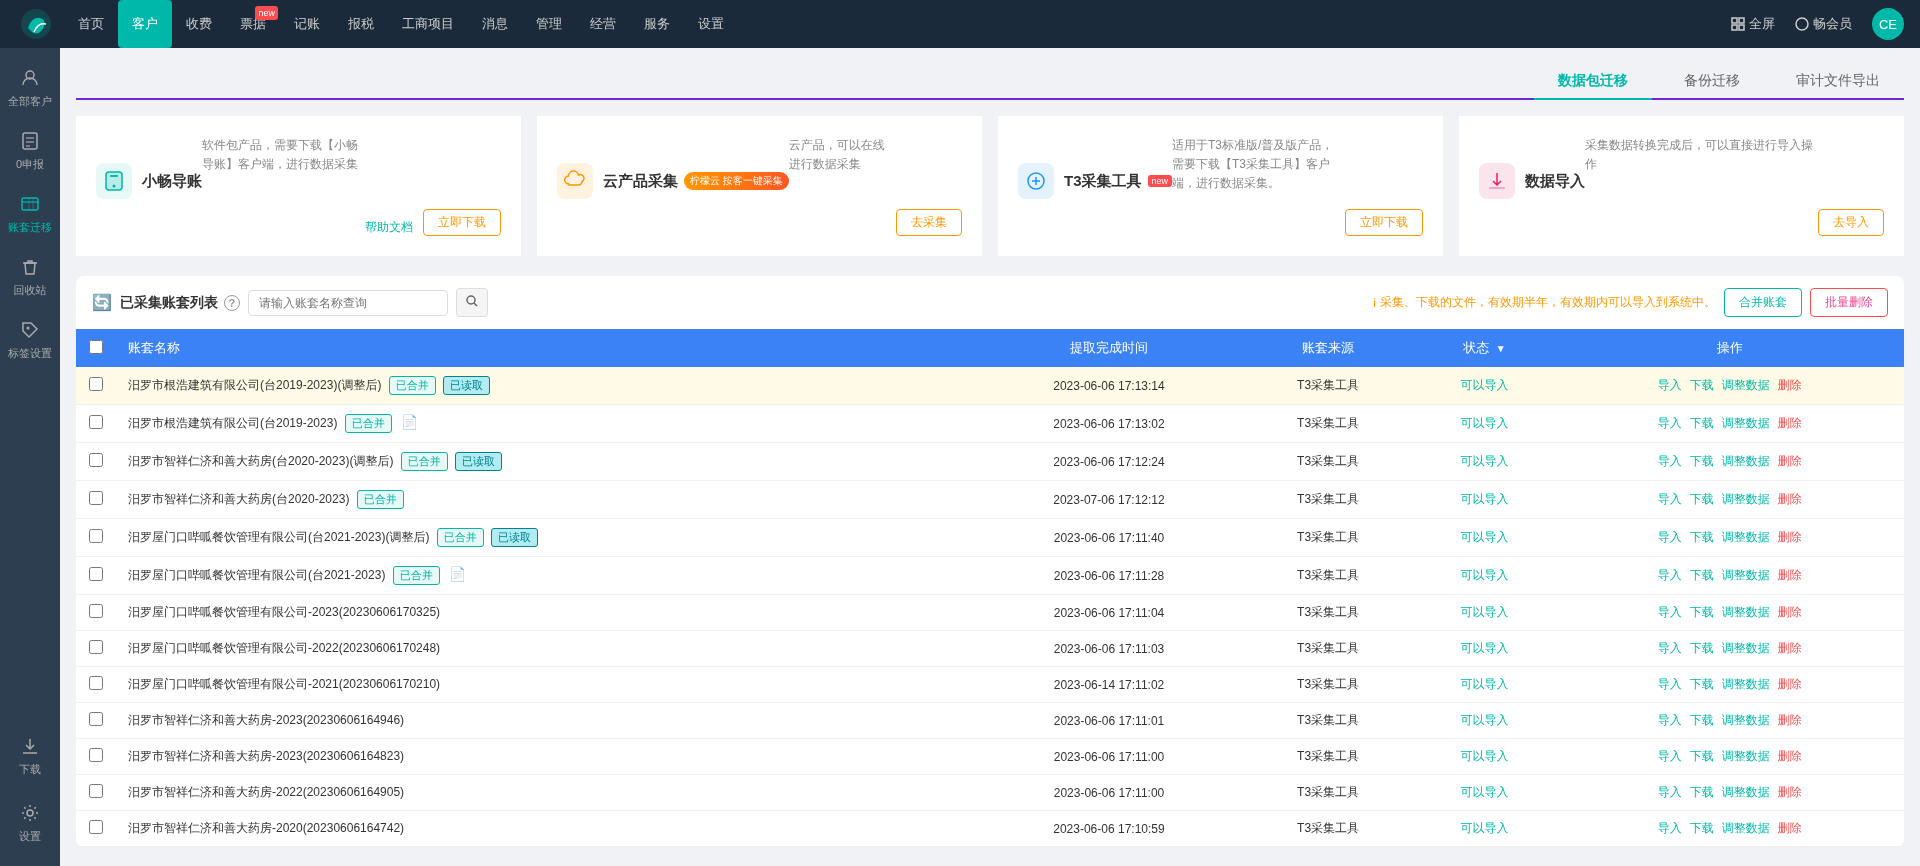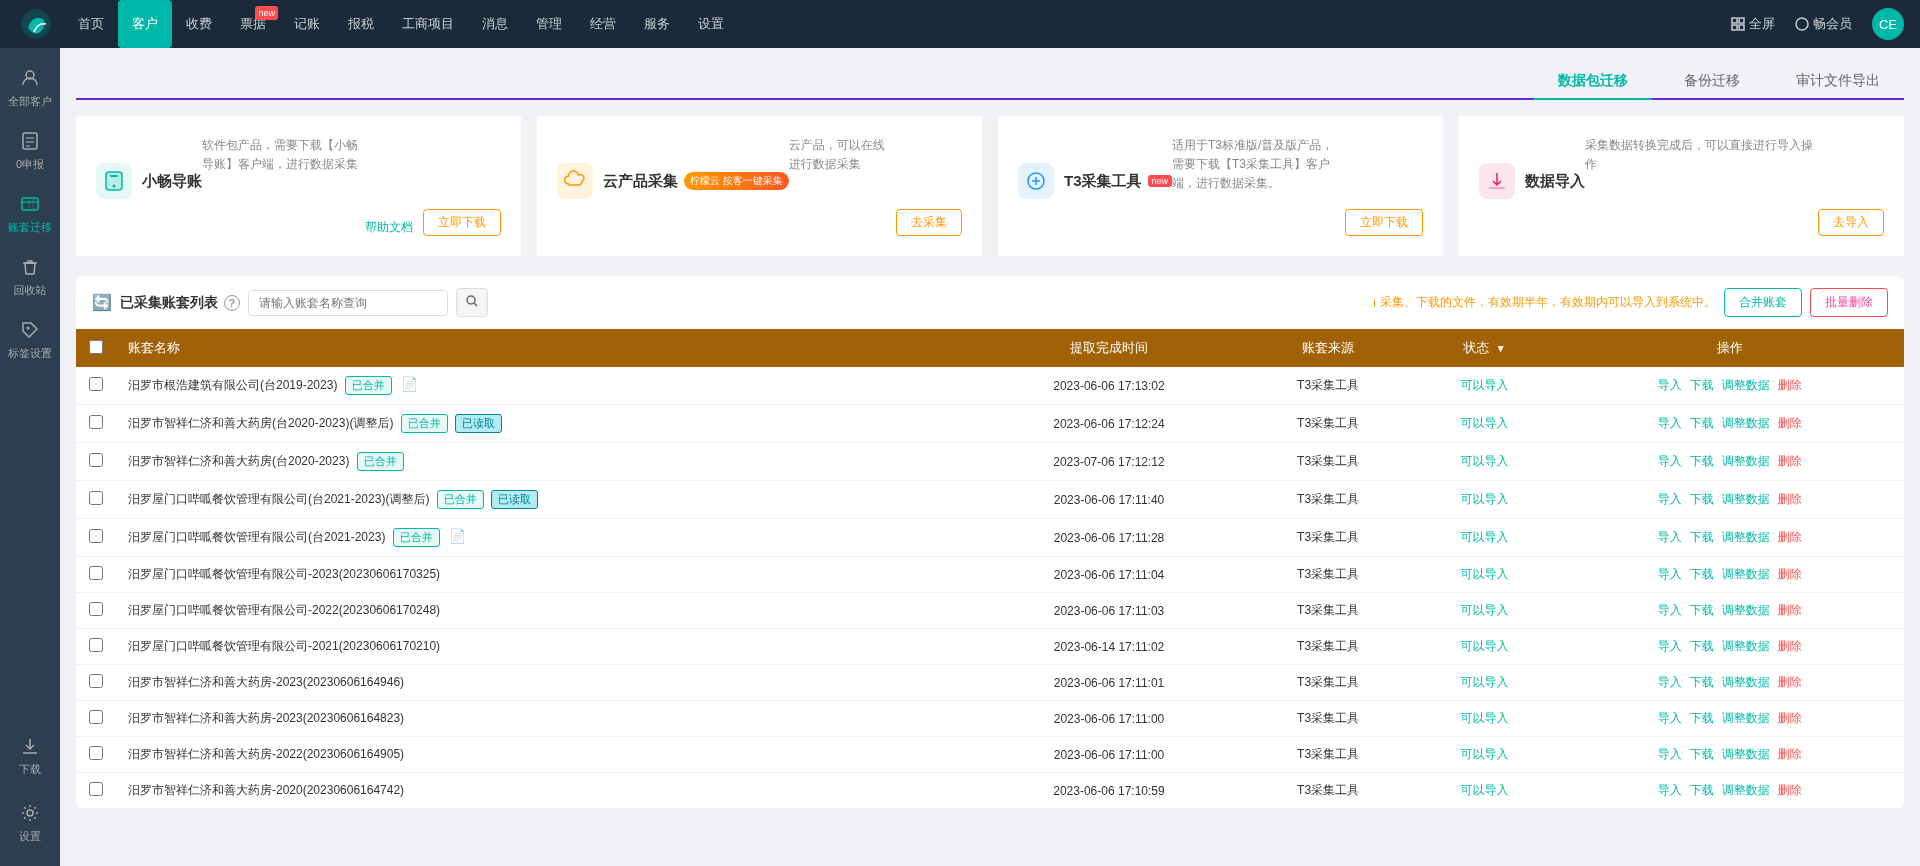--- a/index.html
+++ b/index.html
@@ -238,21 +238,21 @@
       cursor: pointer;
       font-size: 12px;
     }
 
     
     table {
       width: 100%;
       border-collapse: collapse;
     }
     thead tr {
-      background: #a16207;
+      background: #3b82f6;
       color: #fff;
     }
     thead th {
       padding: 10px 12px;
       font-size: 13px;
       font-weight: normal;
       text-align: center;
     }
     thead th:first-child { width: 40px; }
     thead th:nth-child(2) { text-align: left; }
@@ -520,20 +520,28 @@
         <tr>
           <th><input type="checkbox" style=""></th>
           <th>账套名称</th>
           <th>提取完成时间</th>
           <th>账套来源</th>
           <th>状态 <span class="sort-icon">▼</span></th>
           <th>操作</th>
         </tr>
       </thead>
       <tbody id="table-body">
+      <tr class="highlighted">
+            <td class="checkbox-cell"><input type="checkbox" style=""></td>
+            <td>汨罗市根浩建筑有限公司(台2019-2023)(调整后) <span class="tag tag-green">已合并</span> <span class="tag tag-teal">已读取</span></td>
+            <td>2023-06-06 17:13:14</td>
+            <td>T3采集工具</td>
+            <td class="status-ok">可以导入</td>
+            <td><span class="action-link">导入</span><span class="action-link">下载</span><span class="action-link">调整数据</span><span class="action-link red">删除</span></td>
+          </tr>
           <tr>
             <td class="checkbox-cell"><input type="checkbox" style=""></td>
             <td>汨罗市根浩建筑有限公司(台2019-2023) <span class="tag tag-green">已合并</span> <span class="icon-img" title="查看文件">📄</span></td>
             <td>2023-06-06 17:13:02</td>
             <td>T3采集工具</td>
             <td class="status-ok">可以导入</td>
             <td><span class="action-link">导入</span><span class="action-link">下载</span><span class="action-link">调整数据</span><span class="action-link red">删除</span></td>
           </tr>
           <tr>
             <td class="checkbox-cell"><input type="checkbox" style=""></td>

